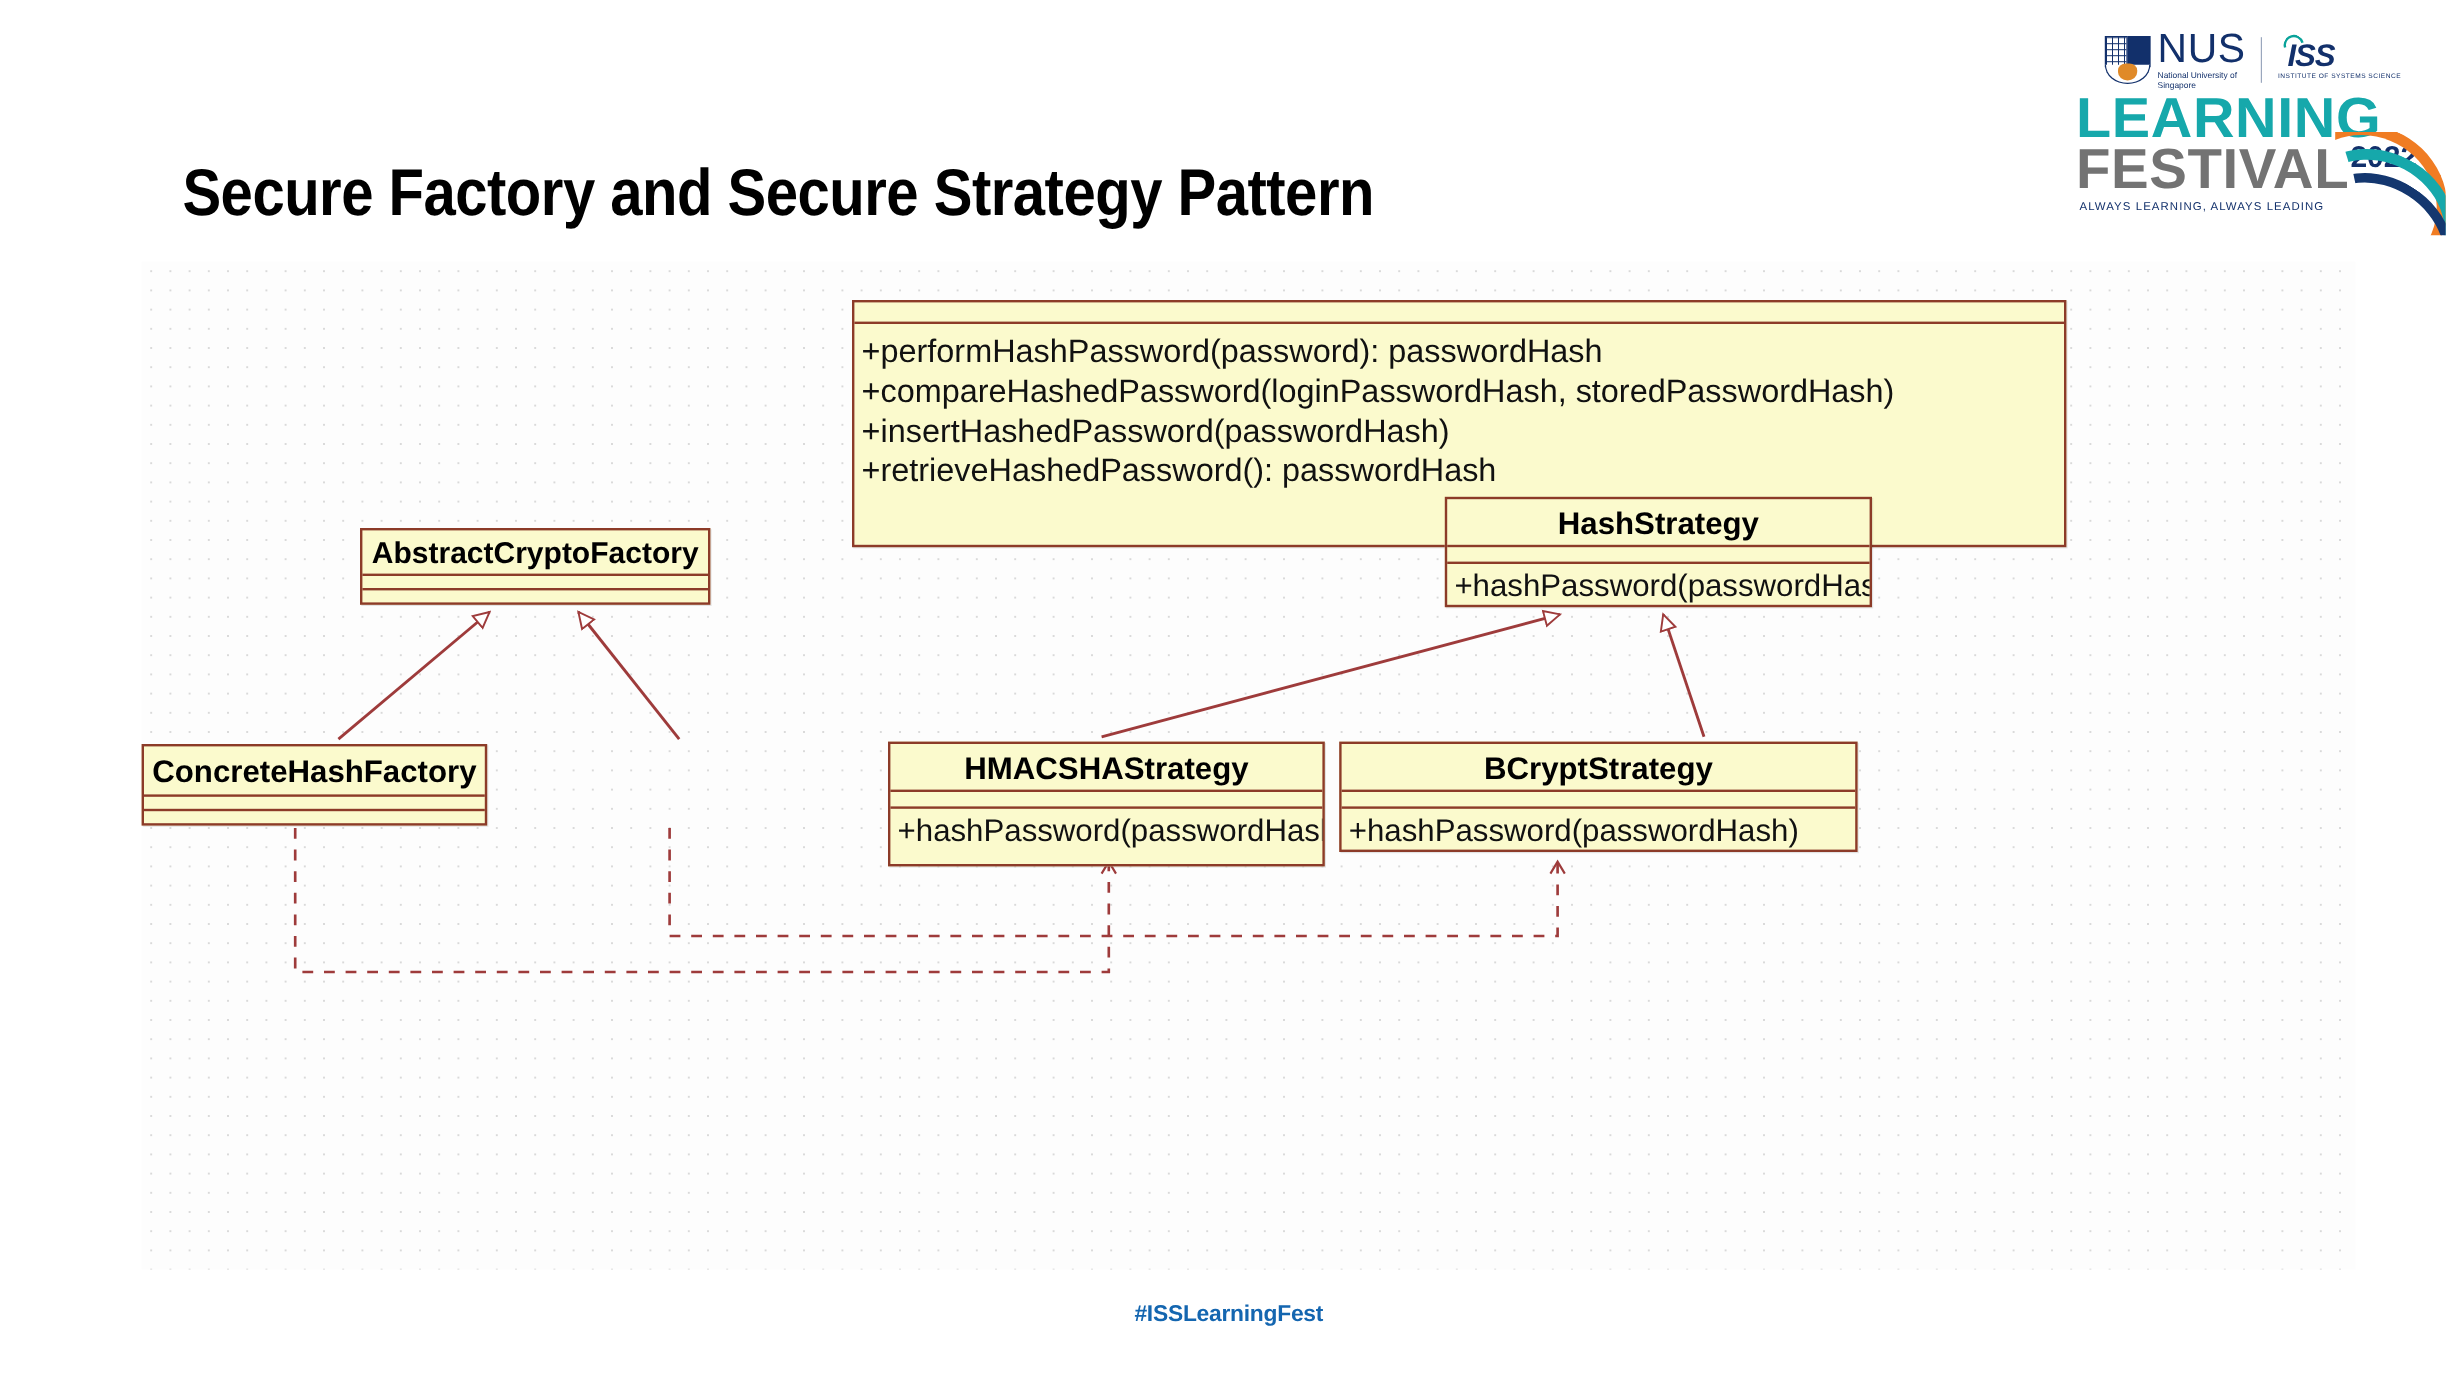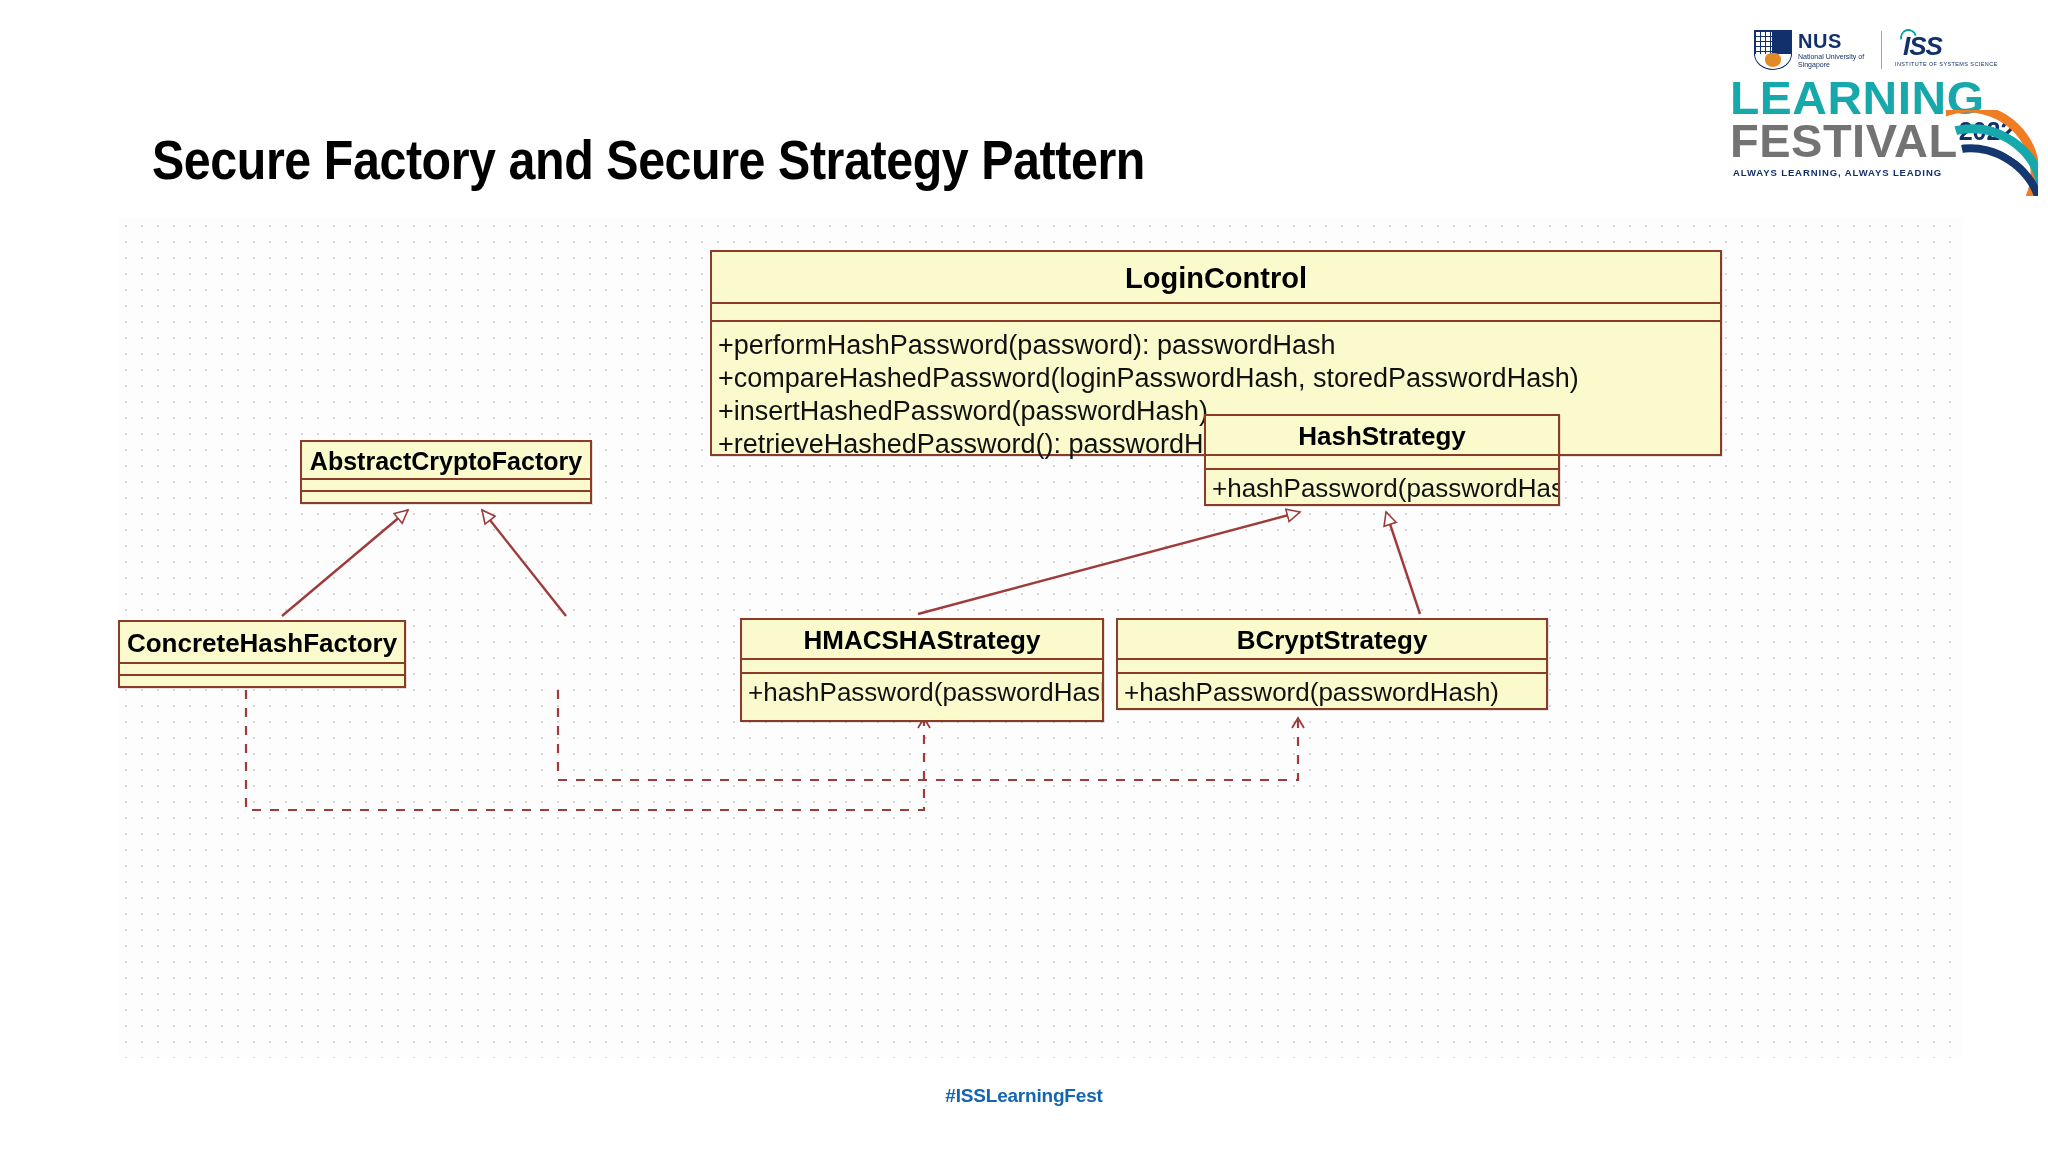--- a/index.html
+++ b/index.html
@@ -87,22 +87,22 @@
     left: 11px; top: 23px;
     width: 16px; height: 14px;
     background: #e08a28;
     border-radius: 40% 40% 50% 50%;
   }
   #nus-wordmark {
     margin-left: 6px;
     line-height: 1;
   }
   #nus-name {
-    font-size: 20px;
-    font-weight: 700;
+    font-size: 34px;
+    font-weight: 400;
     color: #12306b;
     letter-spacing: 0.5px;
   }
   #nus-sub {
     font-size: 7px;
     color: #12306b;
     line-height: 1.2;
     margin-top: 2px;
     max-width: 70px;
   }
@@ -171,21 +171,21 @@
   #lf-year {
     font-size: 25px;
     font-weight: 700;
     color: #12306b;
     margin-left: 1px;
     margin-top: 1px;
     text-align: center;
   }
   #lf-tagline {
     font-size: 9.5px;
-    font-weight: 700;
+    font-weight: 400;
     color: #12306b;
     letter-spacing: 0.9px;
     margin-top: 5px;
     padding-left: 3px;
   }
   #lf-swooshes {
     position: absolute;
     right: -12px;
     top: 34px;
     width: 92px;
@@ -425,21 +425,20 @@
     <g>
       <path d="M128,472 L128,592 L806,592 L806,500" fill="none" stroke="#9e3b3b" stroke-width="2.2" stroke-dasharray="9 9" marker-end="url(#open-arrow-dash)"></path>
     </g>
 
     <g>
       <path d="M440,472 L440,562 L1180,562 L1180,500" fill="none" stroke="#9e3b3b" stroke-width="2.2" stroke-dasharray="9 9" marker-end="url(#open-arrow-dash)"></path>
     </g>
   </svg>
 
   <div class="uml-class" id="class-logincontrol">
-    <div class="uml-name">LoginControl</div>
     <div class="uml-attrs"></div>
     <div class="uml-ops">
       <div class="op">+performHashPassword(password): passwordHash</div>
       <div class="op">+compareHashedPassword(loginPasswordHash, storedPasswordHash)</div>
       <div class="op">+insertHashedPassword(passwordHash)</div>
       <div class="op">+retrieveHashedPassword(): passwordHash</div>
     </div>
   </div>
 
   <div class="uml-class" id="class-hashstrategy">

